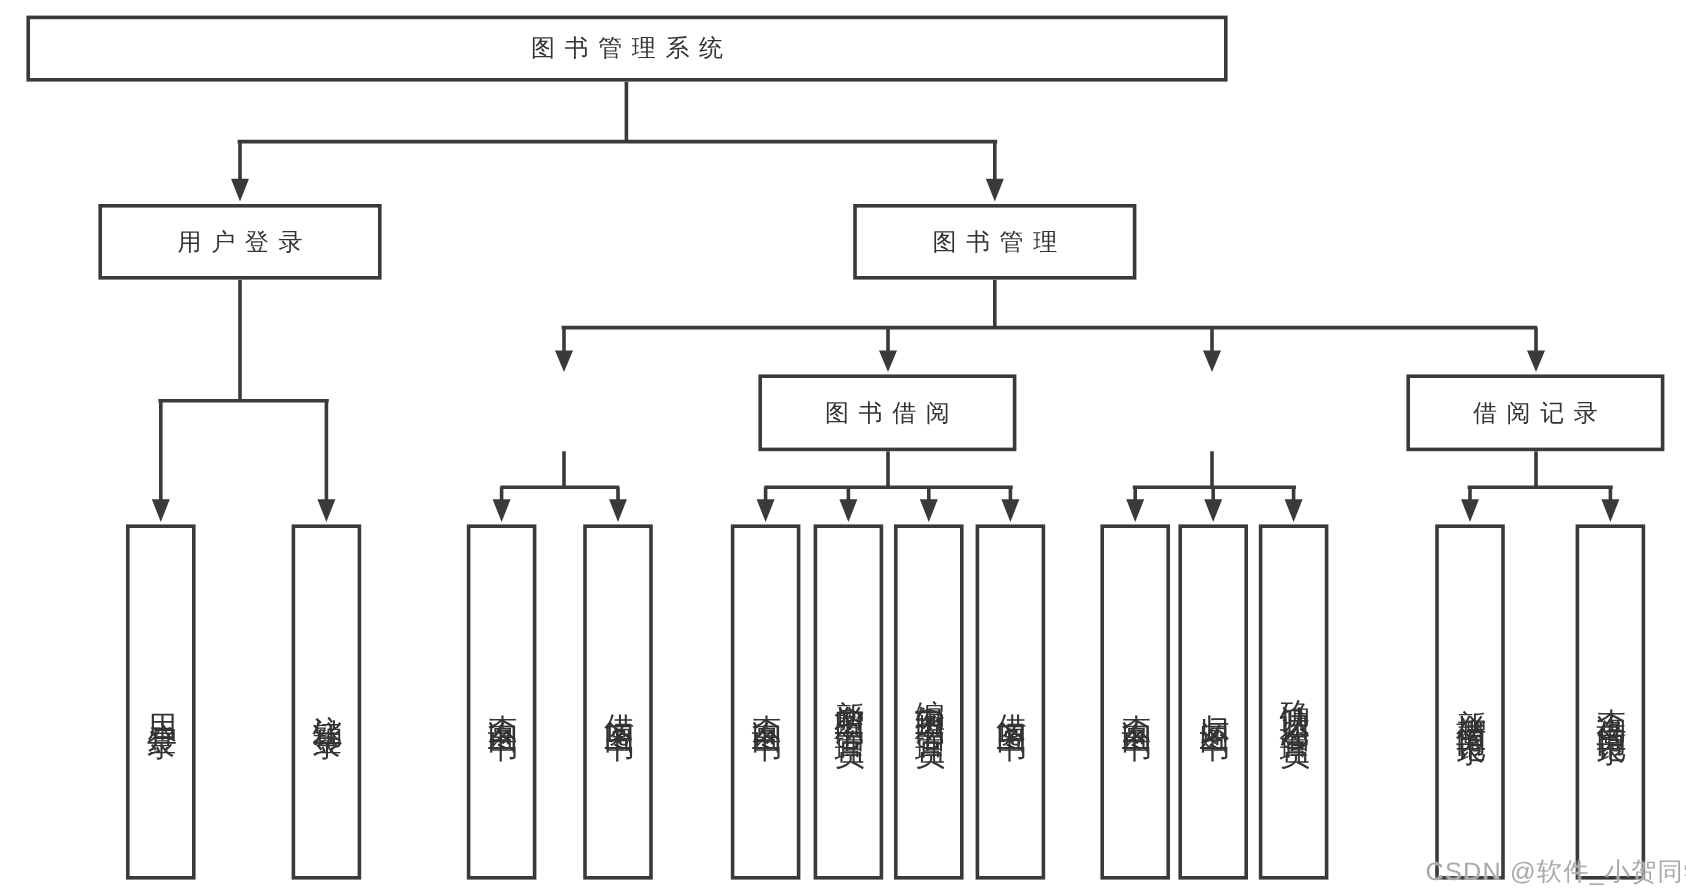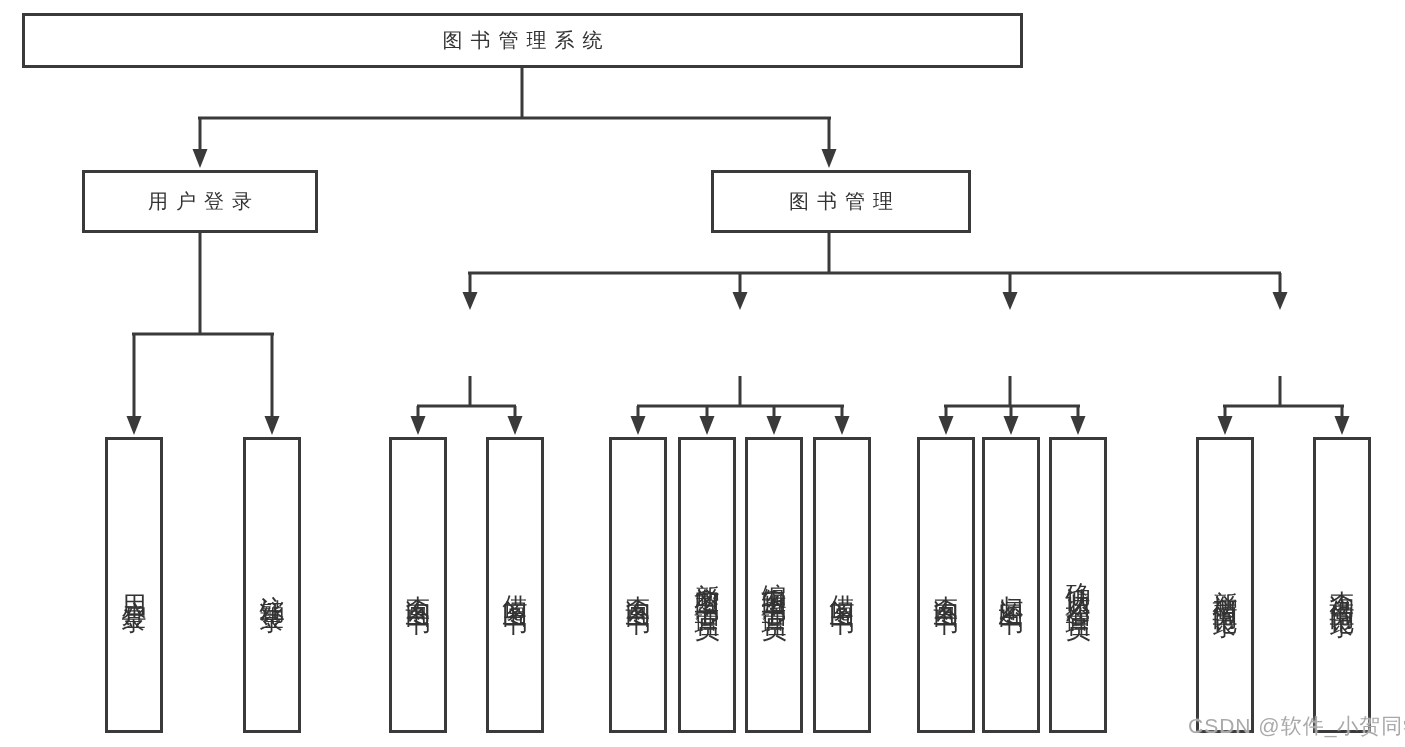--- a/index.html
+++ b/index.html
@@ -29,21 +29,21 @@
     writing-mode:vertical-rl;
     text-orientation:mixed;
     font-size:25px;
     letter-spacing:5px;
     line-height:1;
     color:#333333;
     max-height:286px;
   }
   .root-box{left:22px;top:13px;width:1001px;height:55px;}
   .b-user-login{left:82px;top:170px;width:236px;height:63px;}
-  .b-book-mgmt{left:711px;top:170px;width:260px;height:63px;}
+  .b-book-mgmt{left:711px;top:170px;width:236px;height:63px;}
   .r2{top:312px;width:215px;height:64px;}
   .b-new-book{left:362px;}
   .b-book-borrow{left:632px;}
   .b-current-borrow{left:902px;}
   .b-borrow-records{left:1172px;}
   .leaf{top:437px;width:58px;height:296px;}
   #connectors{position:absolute;left:0;top:0;pointer-events:none;}
   #connectors path{stroke:#3a3a3a;stroke-width:3;fill:none;}
   #connectors polygon{fill:#3a3a3a;stroke:none;}
   .watermark{
@@ -109,20 +109,26 @@
     <span class="hlabel">图书管理系统</span>
   </div>
 
   <div class="node b-user-login">
     <span class="hlabel">用户登录</span>
   </div>
   <div class="node b-book-mgmt">
     <span class="hlabel">图书管理</span>
   </div>
 
+  <div class="node r2 b-book-borrow">
+    <span class="hlabel">图书借阅</span>
+  </div>
+  <div class="node r2 b-borrow-records">
+    <span class="hlabel">借阅记录</span>
+  </div>
 
   <div class="node leaf" style="left:105px;">
     <span class="vlabel">用户登录</span>
   </div>
   <div class="node leaf" style="left:243px;">
     <span class="vlabel">注销登录</span>
   </div>
 
   <div class="node leaf" style="left:389px;">
     <span class="vlabel">查询图书</span>

